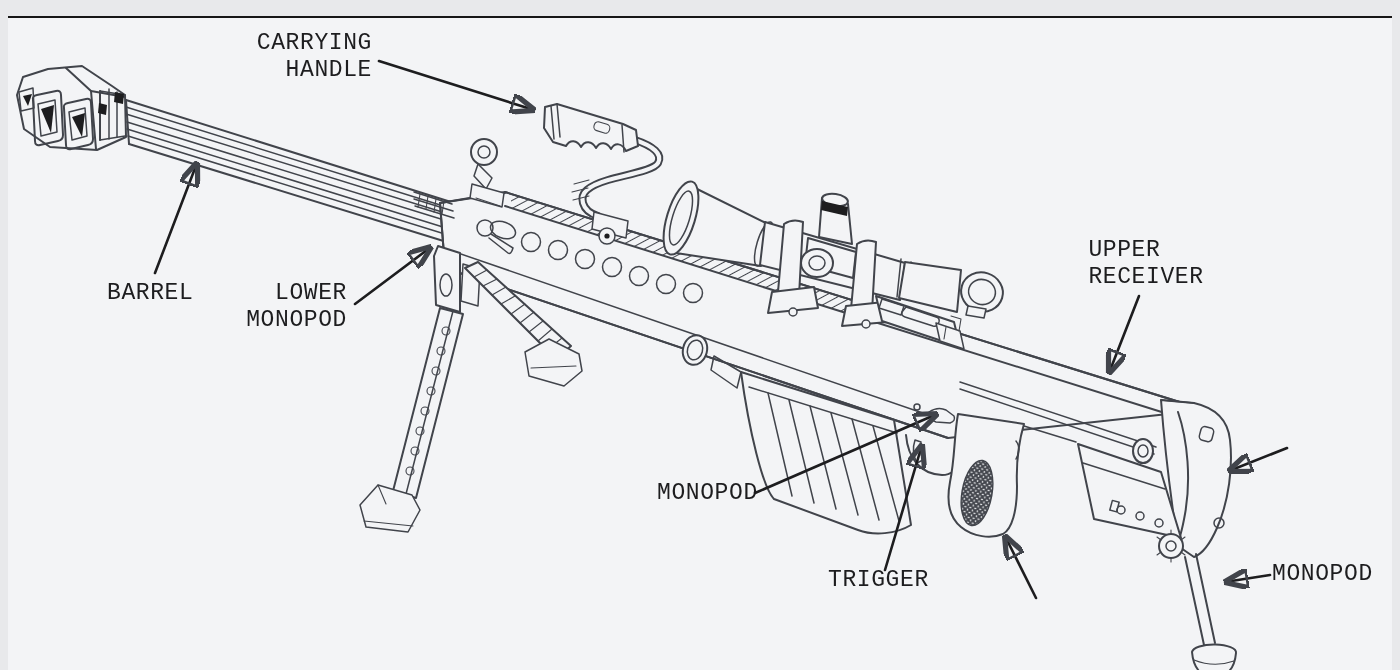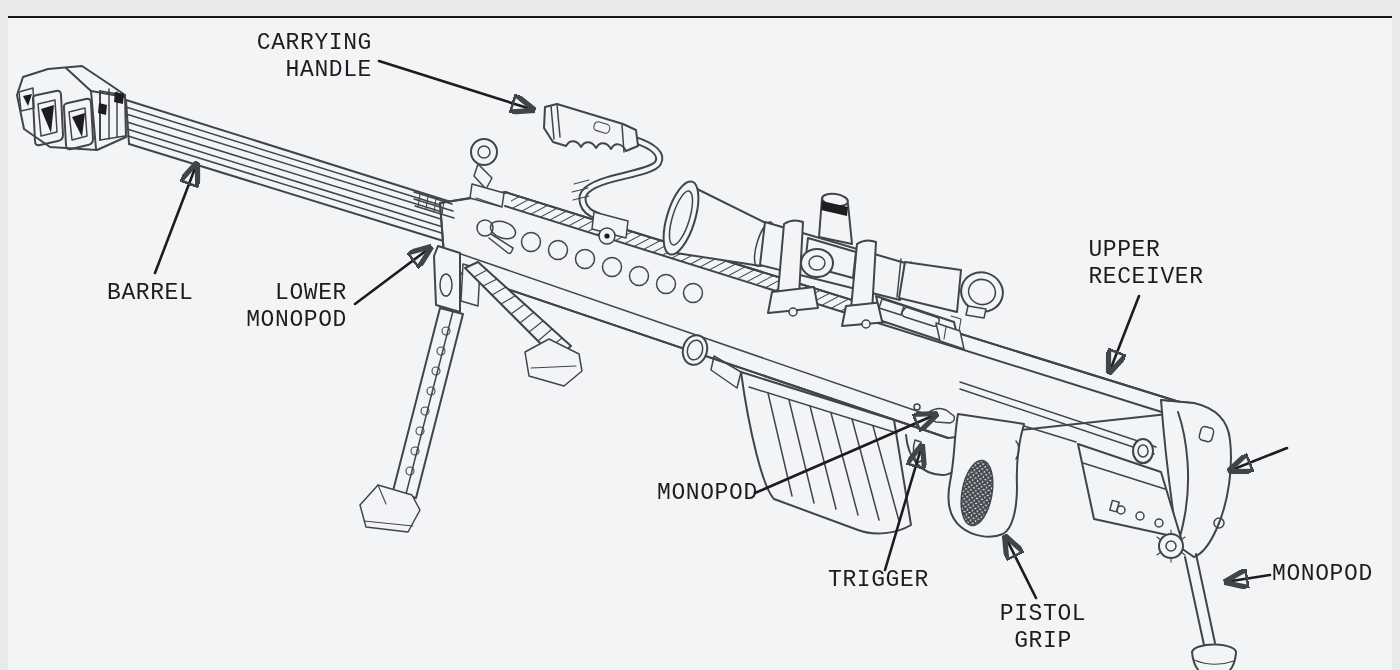--- a/index.html
+++ b/index.html
@@ -253,16 +253,14 @@
 
   <div class="part-label" style="left: 364px; top: 14px; text-align: right; transform: translateX(-100%);">CARRYING
 HANDLE</div>
   <div class="part-label" style="left: 99px; top: 264px; text-align: left; transform: none;">BARREL</div>
   <div class="part-label" style="left: 339px; top: 264px; text-align: right; transform: translateX(-100%);">LOWER
 MONOPOD</div>
   <div class="part-label" style="left: 1138px; top: 221px; text-align: left; transform: translateX(-50%);">UPPER
 RECEIVER</div>
   <div class="part-label" style="left: 649px; top: 464px; text-align: left; transform: none;">MONOPOD</div>
   <div class="part-label" style="left: 820px; top: 551px; text-align: left; transform: none;">TRIGGER</div>
-  <div class="part-label" style="left: 1035px; top: 585px; text-align: center; transform: translateX(-50%);">PISTOL
-GRIP</div>
   <div class="part-label" style="left: 1264px; top: 545px; text-align: left; transform: none;">MONOPOD</div>
 </div>
 
 </body></html>

